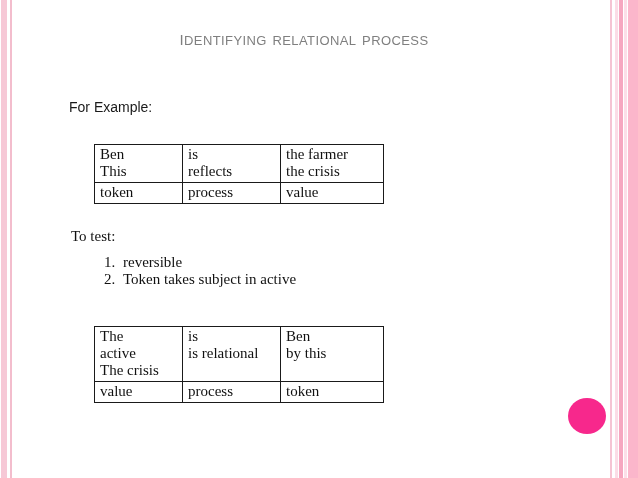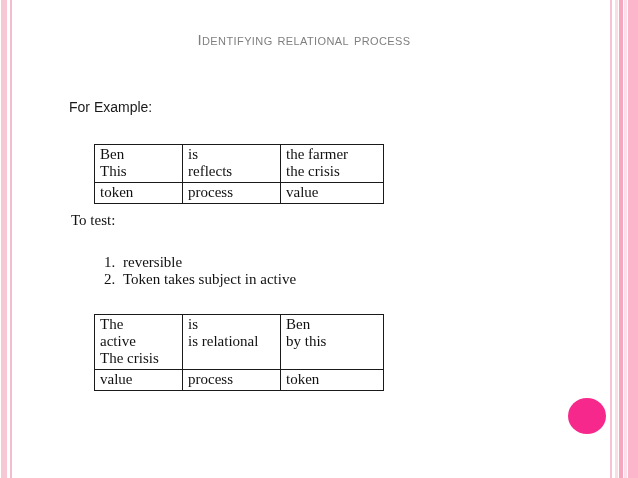--- a/index.html
+++ b/index.html
@@ -69,42 +69,42 @@
 
   
   .title {
     position: absolute;
     top: 26px;
     left: 0;
     width: 608px;
     text-align: center;
     color: #7f7f7f;
     font-family: "Liberation Sans", sans-serif;
-    font-size: 16px;
+    font-size: 19px;
     letter-spacing: 0.4px;
     font-variant: small-caps;
     text-transform: lowercase;
     white-space: nowrap;
   }
   .title::first-letter { font-size: 21px; }
 
   
   .for-example {
     position: absolute;
     top: 99px;
     left: 69px;
     font-family: Liberation Sans, sans-serif;
     font-size: 14px;
     color: #1a1a1a;
     white-space: nowrap;
   }
 
   .to-test {
     position: absolute;
-    top: 212px;
+    top: 228px;
     left: 71px;
     font-family: "Liberation Serif", serif;
     font-size: 15px;
     color: #111111;
     white-space: nowrap;
   }
 
   .steps {
     position: absolute;
     top: 238px;
@@ -141,21 +141,21 @@
     padding: 1px 0 2px 5px;
     line-height: 17px;
   }
   .tbl td .ln { display: block; white-space: nowrap; }
 
   #table-example { top: 144px; left: 94px; width: 271px; }
   #table-example .c1 { width: 82px; }
   #table-example .c2 { width: 92px; }
   #table-example .c3 { width: 97px; margin-top: 48px; }
 
-  #table-reversed { top: 314px; left: 94px; width: 271px; }
+  #table-reversed { top: 326px; left: 94px; width: 271px; }
   #table-reversed .c1 { width: 82px; }
   #table-reversed .c2 { width: 92px; }
   #table-reversed .c3 { width: 97px; }
 
   
   .circle {
     position: absolute;
     top: 398px;
     left: 568px;
     width: 38px;

